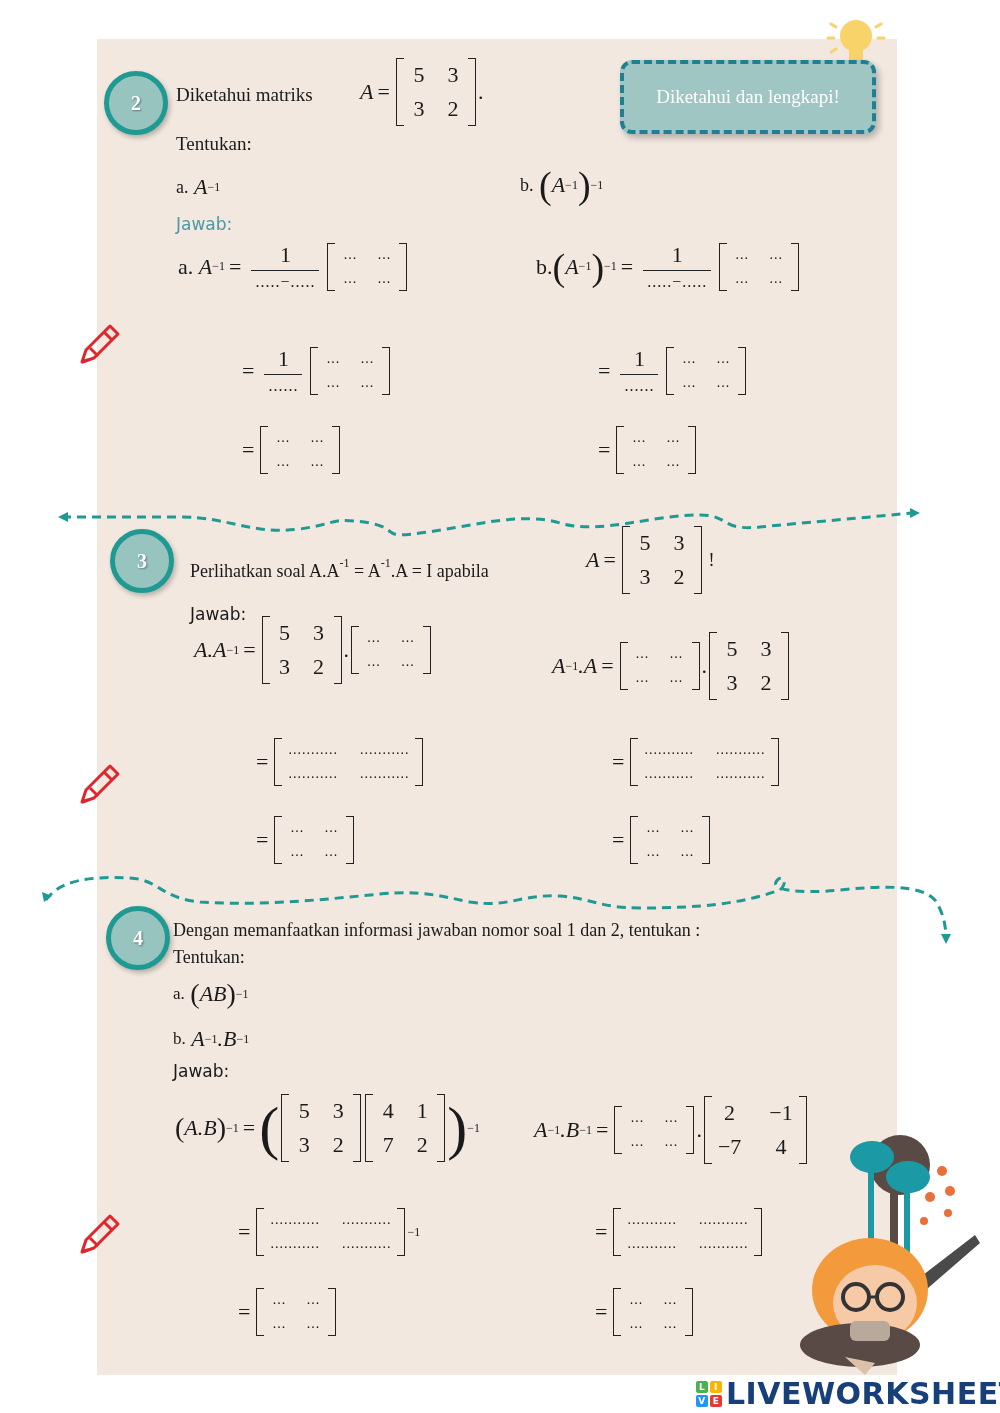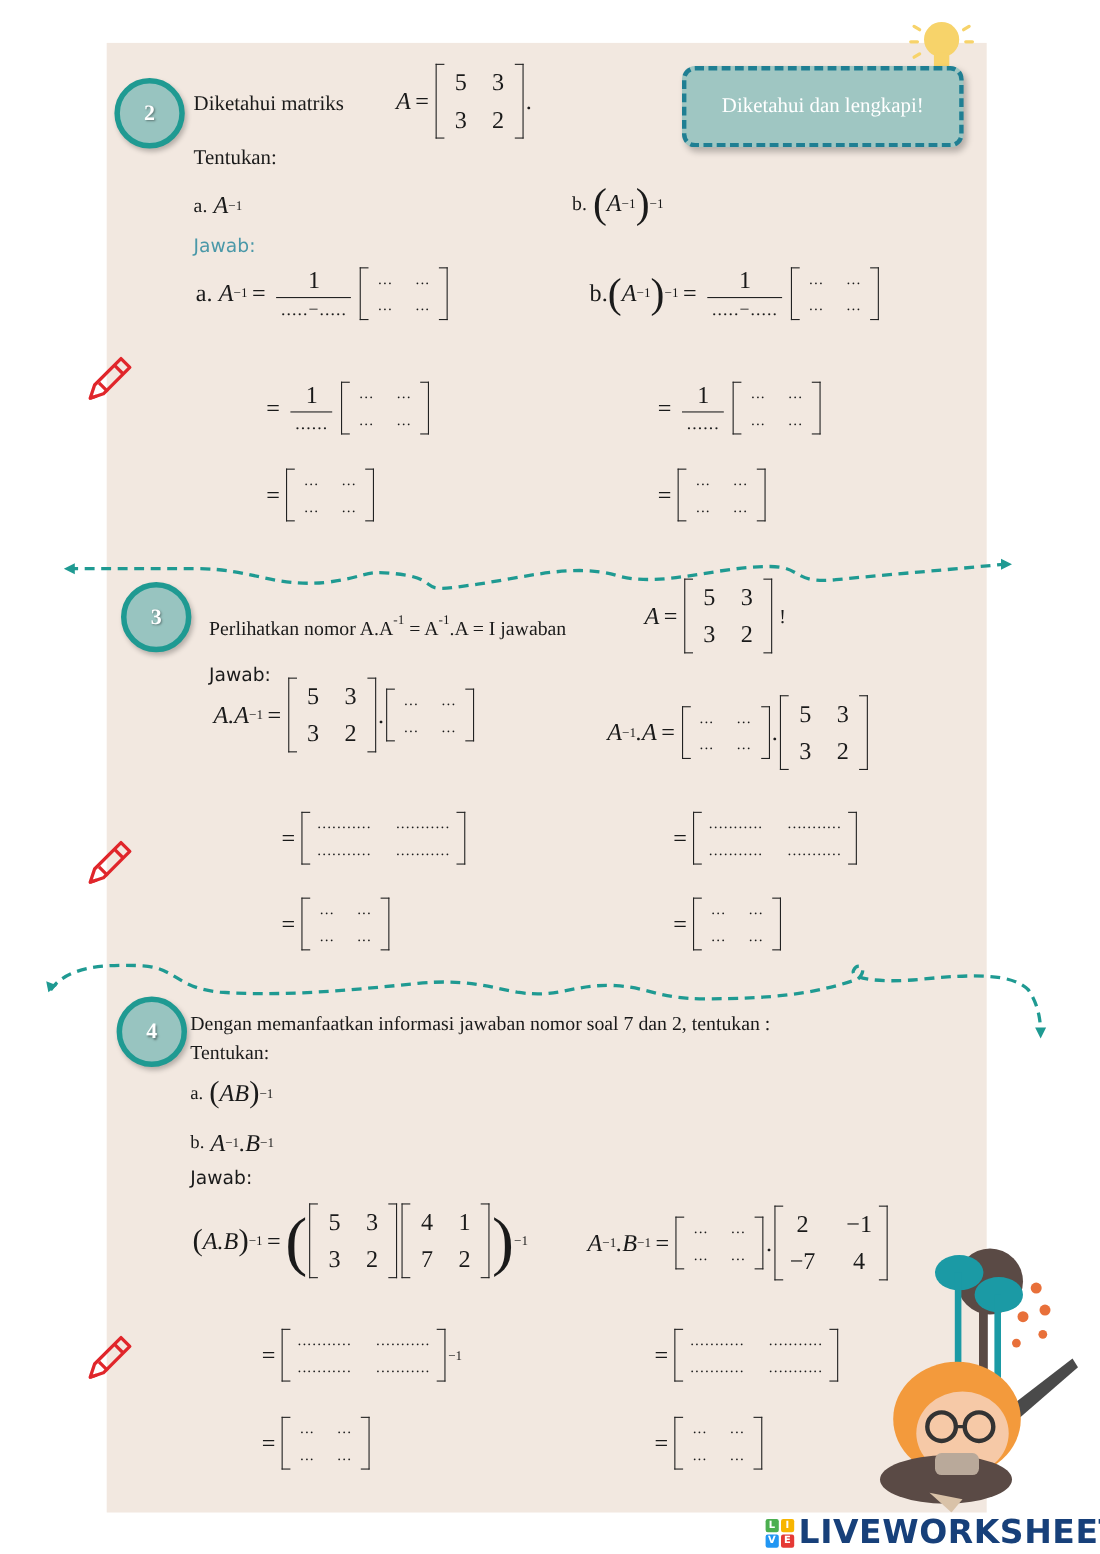--- a/index.html
+++ b/index.html
@@ -216,21 +216,21 @@
 <svg class="abs" style="left:0;top:495px" width="1000" height="50">
   <path d="M62 22 L180 22 C230 22, 250 40, 300 34 C340 28, 330 22, 370 28 C400 34, 380 44, 420 38 C470 32, 520 16, 560 28 C600 40, 650 20, 700 20 C730 20, 720 36, 760 32 C800 28, 850 24, 912 18" fill="none" stroke="#1f9a92" stroke-width="3" stroke-dasharray="9 6"></path>
   <polygon points="58,22 68,17 68,27" fill="#1f9a92"></polygon>
   <polygon points="920,18 910,13 910,23" fill="#1f9a92"></polygon>
 </svg>
 
 <div class="badge" style="left:110px;top:529px">
   <span>3</span>
 </div>
 <div class="txt" style="left:190px;top:556px;font-size:18px">
-  <span>Perlihatkan nomor  A.A</span><sup>-1</sup><span> = A</span><sup>-1</sup><span>.A = I jawaban</span>
+  <span>Perlihatkan soal  A.A</span><sup>-1</sup><span> = A</span><sup>-1</sup><span>.A = I apabila</span>
 </div>
 <div class="math" style="left:586px;top:526px">
   <span class="it">A</span>
     <span class="eq">=</span>
   <span class="mat">
       <span class="br l"></span>
     <span class="grid">
         <span>5</span>
         <span>3</span>
         <span>3</span>
@@ -352,21 +352,21 @@
 
 <svg class="abs" style="left:0;top:860px" width="1000" height="90">
   <path d="M46 40 C60 20, 90 16, 130 18 C160 20, 160 38, 200 42 C260 46, 320 40, 380 34 C420 30, 440 36, 470 42 C510 48, 520 34, 560 36 C590 38, 600 48, 640 48 C700 48, 740 44, 780 30 C790 20, 780 14, 776 22 C772 30, 800 34, 840 30 C880 26, 920 24, 935 40 C945 55, 946 70, 946 80" fill="none" stroke="#1f9a92" stroke-width="3" stroke-dasharray="9 6"></path>
   <polygon points="44,42 42,32 52,36" fill="#1f9a92"></polygon>
   <polygon points="946,84 941,74 951,74" fill="#1f9a92"></polygon>
 </svg>
 
 <div class="badge" style="left:106px;top:906px">
   <span>4</span>
 </div>
-<div class="txt" style="left:173px;top:920px;font-size:18px">Dengan memanfaatkan informasi jawaban nomor soal 7 dan 2, tentukan :</div>
+<div class="txt" style="left:173px;top:920px;font-size:18px">Dengan memanfaatkan informasi jawaban nomor soal 1 dan 2, tentukan :</div>
 <div class="txt" style="left:173px;top:947px;font-size:18px">Tentukan:</div>
 <div class="math" style="left:173px;top:980px">
   <span style="font-size:17px">a.</span>&nbsp;<span class="paren" style="font-size:28px">(</span><span class="it">AB</span><span class="paren" style="font-size:28px">)</span><sup>−1</sup>
 </div>
 <div class="math" style="left:173px;top:1026px">
   <span style="font-size:17px">b.</span>&nbsp;<span class="it">A</span><sup>−1</sup><span class="it">.B</span><sup>−1</sup>
 </div>
 <div class="txt sans" style="left:173px;top:1061px">Jawab:</div>
 
 <div class="math" style="left:175px;top:1094px">

